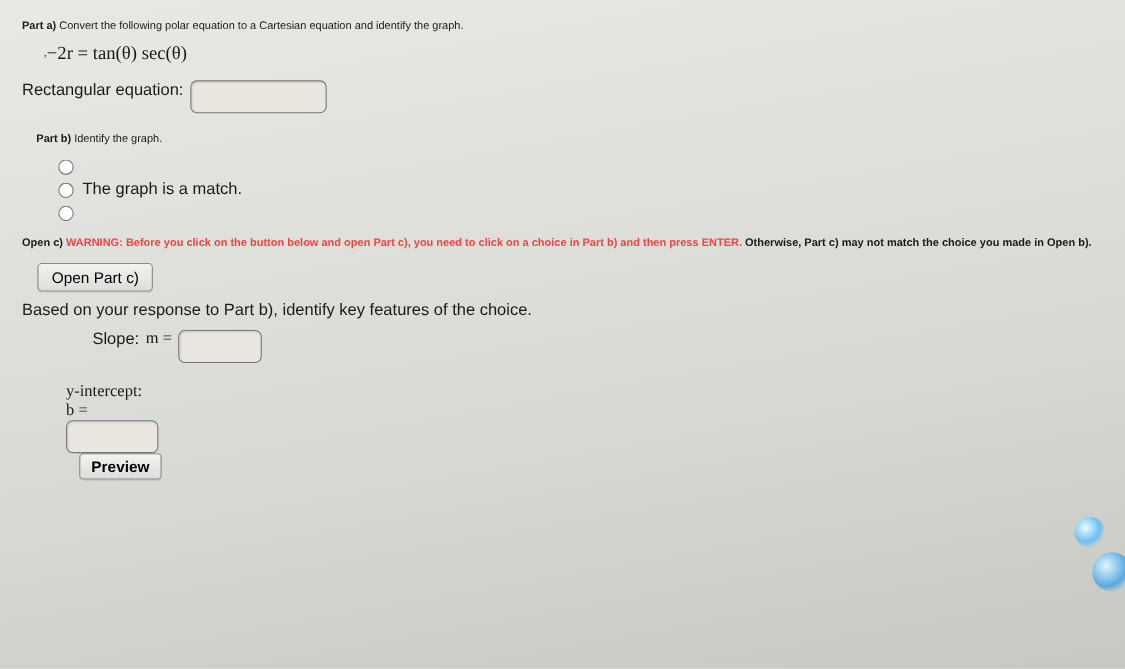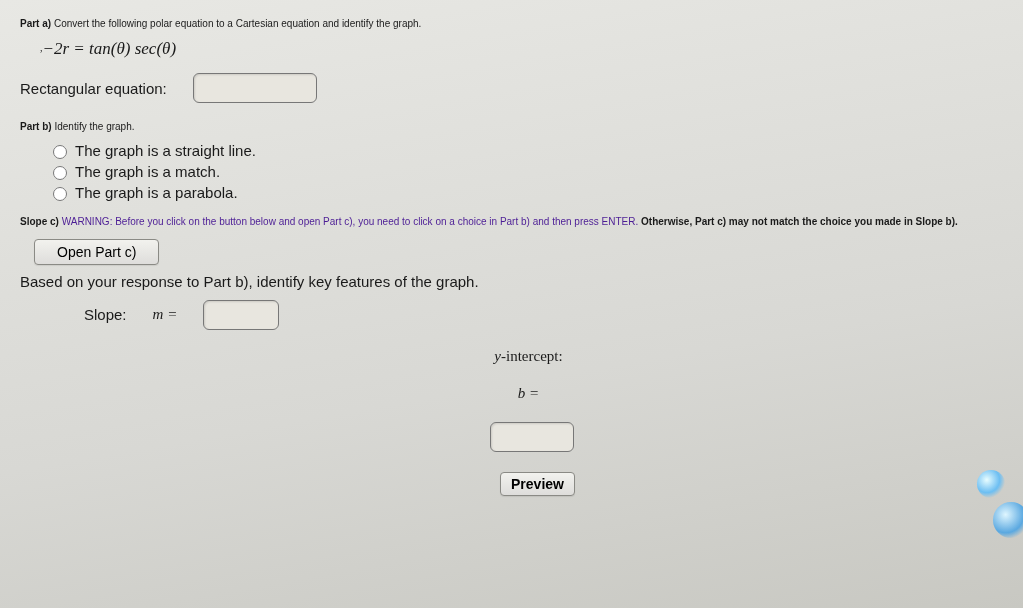--- a/index.html
+++ b/index.html
@@ -25,23 +25,22 @@
   .indent {
     margin-left: 28px;
   }
   .equation {
     font-family: "Cambria Math", Georgia, serif;
     font-size: 17px;
     margin: 10px 0 14px 20px;
   }
   .row {
     display: flex;
-    align-items: center;
+    align-items: flex-start;
     margin: 8px 0;
-    gap: 20px;
   }
   .label-text {
     margin-right: 6px;
   }
   input[type="text"].answer-box {
     border: 1px solid #777;
     border-radius: 6px;
     background: #e8e6df;
     height: 28px;
     width: 110px;
@@ -60,40 +59,40 @@
     align-items: center;
     margin: 4px 0 4px 28px;
   }
   input[type="radio"] {
     width: 14px;
     height: 14px;
     accent-color: #6aa2d8;
     margin-right: 8px;
   }
   .warn {
-    color: #4c1d95;
-    font-weight: normal;
+    color: #ef4444;
+    font-weight: bold;
   }
   .btn {
     border: 1px solid #8a8a85;
     background: linear-gradient(#f2f2ee, #dedddb);
     border-radius: 4px;
-    padding: 4px 22px;
+    padding: 4px 12px;
     font-size: 14px;
     font-family: inherit;
     cursor: pointer;
     box-shadow: 0 1px 1px rgba(0,0,0,0.08);
   }
   .btn.small {
     padding: 3px 10px;
     font-weight: bold;
   }
-  .section-gap-a { margin-top: 18px; }
+  .section-gap-a { margin-top: 18px; margin-left: 13px; }
   .section-gap-b { margin-top: 14px; }
-  .math-i { font-style: italic; font-family: Georgia, "Cambria Math", serif; }
+  .math-i { font-family: Georgia, "Cambria Math", serif; }
   .superscript-mark {
     font-size: 10px;
     vertical-align: 3px;
   }
   .lens-flare {
     position: absolute;
     right: 18px;
     bottom: 110px;
     width: 28px;
     height: 28px;
@@ -127,42 +126,40 @@
   <input type="text" class="answer-box" style="">
 </div>
 
 <div class="part-header section-gap-a">
   <span class="part-label">Part b)</span>
   <span>Identify the graph.</span>
 </div>
 
 <label class="radio-row">
   <input type="radio" name="gshape" style="">
-  <span>The graph is a straight line.</span>
 </label>
 <label class="radio-row">
   <input type="radio" name="gshape" style="">
   <span>The graph is a match.</span>
 </label>
 <label class="radio-row">
   <input type="radio" name="gshape" style="">
-  <span>The graph is a parabola.</span>
 </label>
 
 <div class="part-header section-gap-b" style="line-height:1.35;">
-  <span class="part-label">Slope c)</span>
+  <span class="part-label">Open c)</span>
   <span class="warn">WARNING: Before you click on the button below and open Part c), you need to click on a choice in Part b) and then press ENTER.</span>
-  <span class="part-label">Otherwise, Part c) may not match the choice you made in Slope b).</span>
+  <span class="part-label">Otherwise, Part c) may not match the choice you made in Open b).</span>
 </div>
 
 <div style="margin:6px 0 8px 14px;">
   <button class="btn">Open Part c)</button>
 </div>
 
-<div style="margin:0 0 10px 0;">Based on your response to Part b), identify key features of the graph.</div>
+<div style="margin:0 0 10px 0;">Based on your response to Part b), identify key features of the choice.</div>
 
 <div class="row" style="margin-left:64px;">
   <span class="label-text">Slope:</span>
   <span class="math-i label-text">m =</span>
   <input type="text" class="answer-box sm" style="">
 </div>
 
 <div class="row" style="margin-left:40px; margin-top:18px;flex-direction:column;">
   <span class="math-i label-text" style="font-style:normal;"><span class="math-i">y</span>-intercept:</span>
   <span class="math-i label-text">b =</span>

